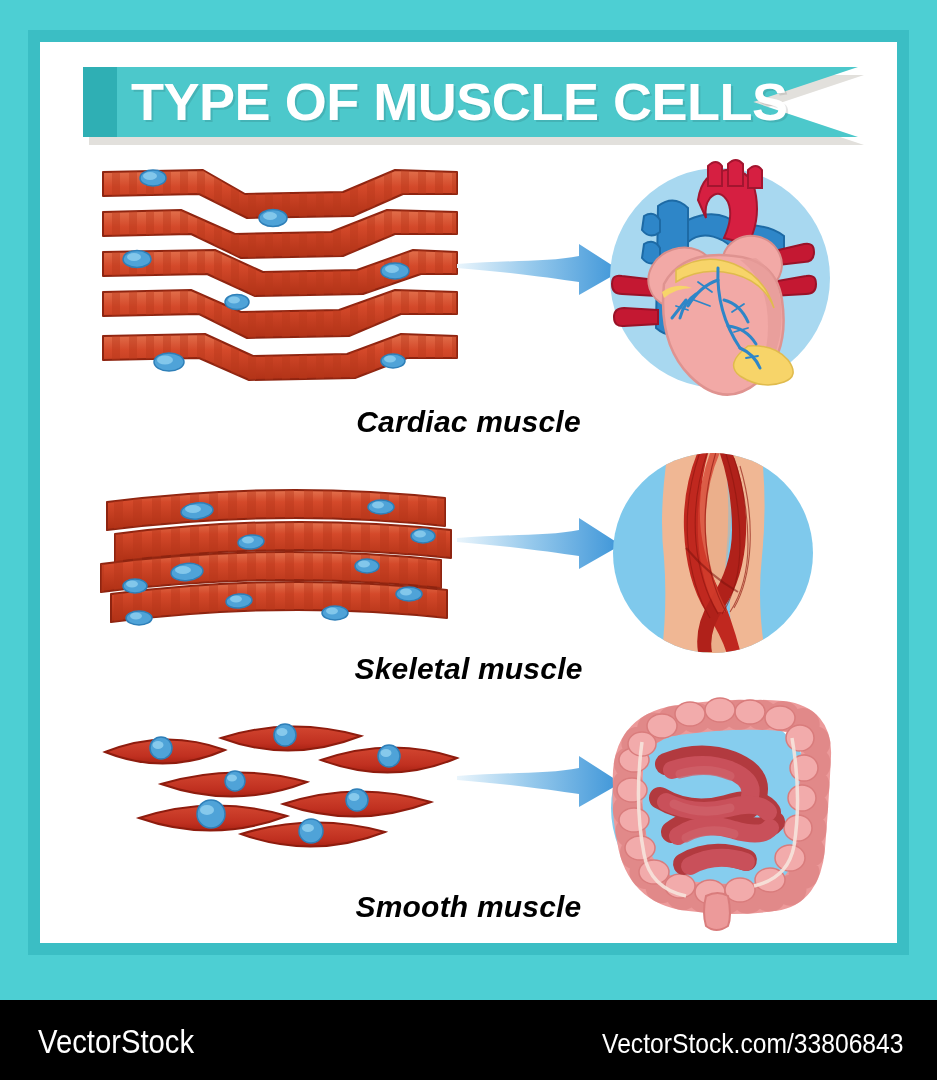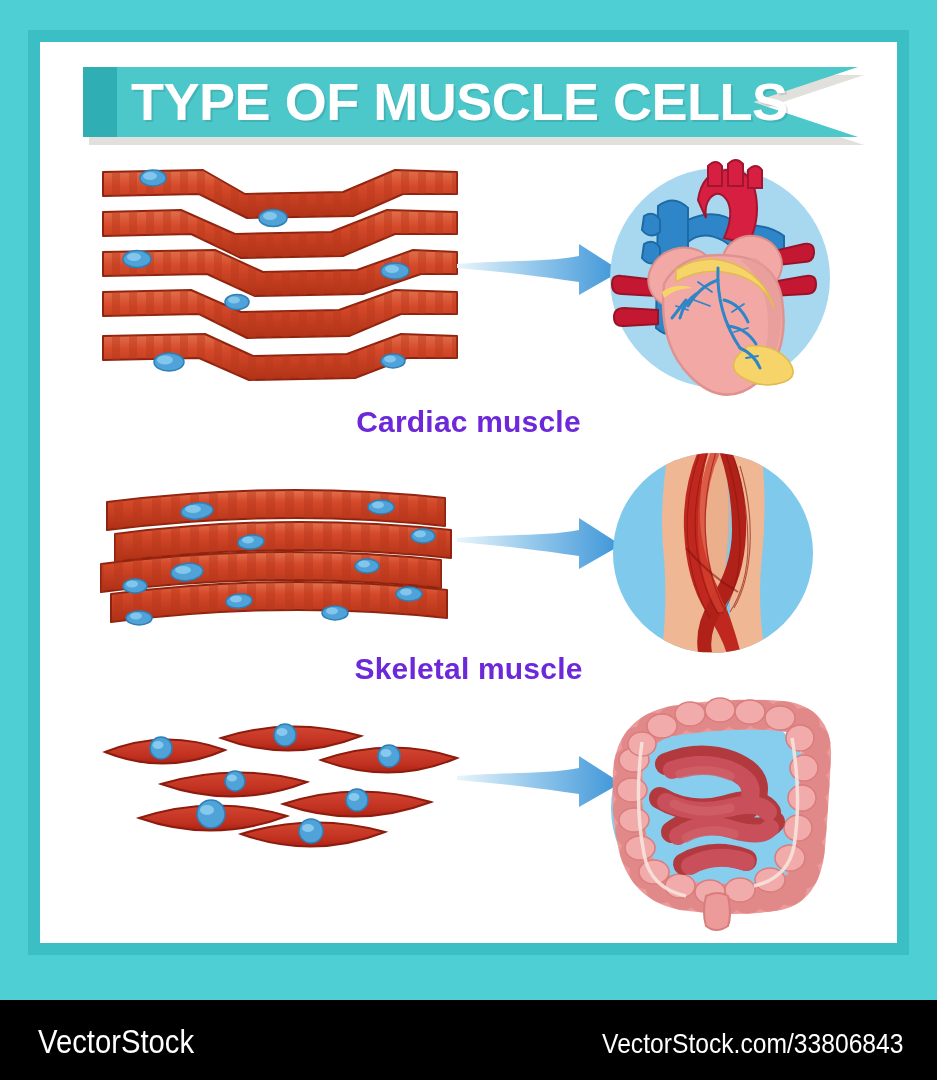--- a/index.html
+++ b/index.html
@@ -53,22 +53,23 @@
   #row-cardiac  { top:160px; height:290px; }
   #row-skeletal { top:440px; height:250px; }
   #row-smooth   { top:690px; height:240px; }
 
   .cells-area { position:absolute; left:95px; top:0; width:360px; }
   .arrow-area { position:absolute; left:455px; width:170px; }
   .organ-area { position:absolute; left:600px; width:240px; }
 
   .caption {
     position:absolute; left:0; width:937px; text-align:center;
-    color:#6d28d9; font-size:30px; font-weight:bold;
+    color:#000000; font-size:30px; font-weight:bold;
     letter-spacing:0.2px;
+    font-style:italic;
   }
 
   
   .footer {
     position:absolute; left:0; top:1000px; width:937px; height:80px;
     background:#000000;
   }
   .footer-brand {
     position:absolute; left:38px; top:1022px;
     color:#ffffff; font-size:34px; font-weight:normal;
@@ -467,19 +468,20 @@
           </g>
 
           <path d="M48,52 q-8,60 2,112 q6,34 42,42" fill="none" stroke="#F6E3DC" stroke-width="3.5" opacity="0.9"></path>
           <path d="M198,48 q10,58 2,108 q-6,32 -40,40" fill="none" stroke="#F6E3DC" stroke-width="3.5" opacity="0.9"></path>
 
           <path d="M112,206 q12,-6 22,0 q4,20 0,30 q-12,8 -22,0 q-4,-14 0,-30 Z" fill="#EC9A9A" stroke="#D97C7C" stroke-width="2"></path>
         </g>
       </svg>
     </div>
 
+    <div class="caption" style="top:200px;">Smooth muscle</div>
   </div>
 
   <div class="footer"></div>
   <div class="footer-brand">VectorStock</div>
   <div class="footer-url">VectorStock.com/33806843</div>
 
 </div>
 
 </body></html>

